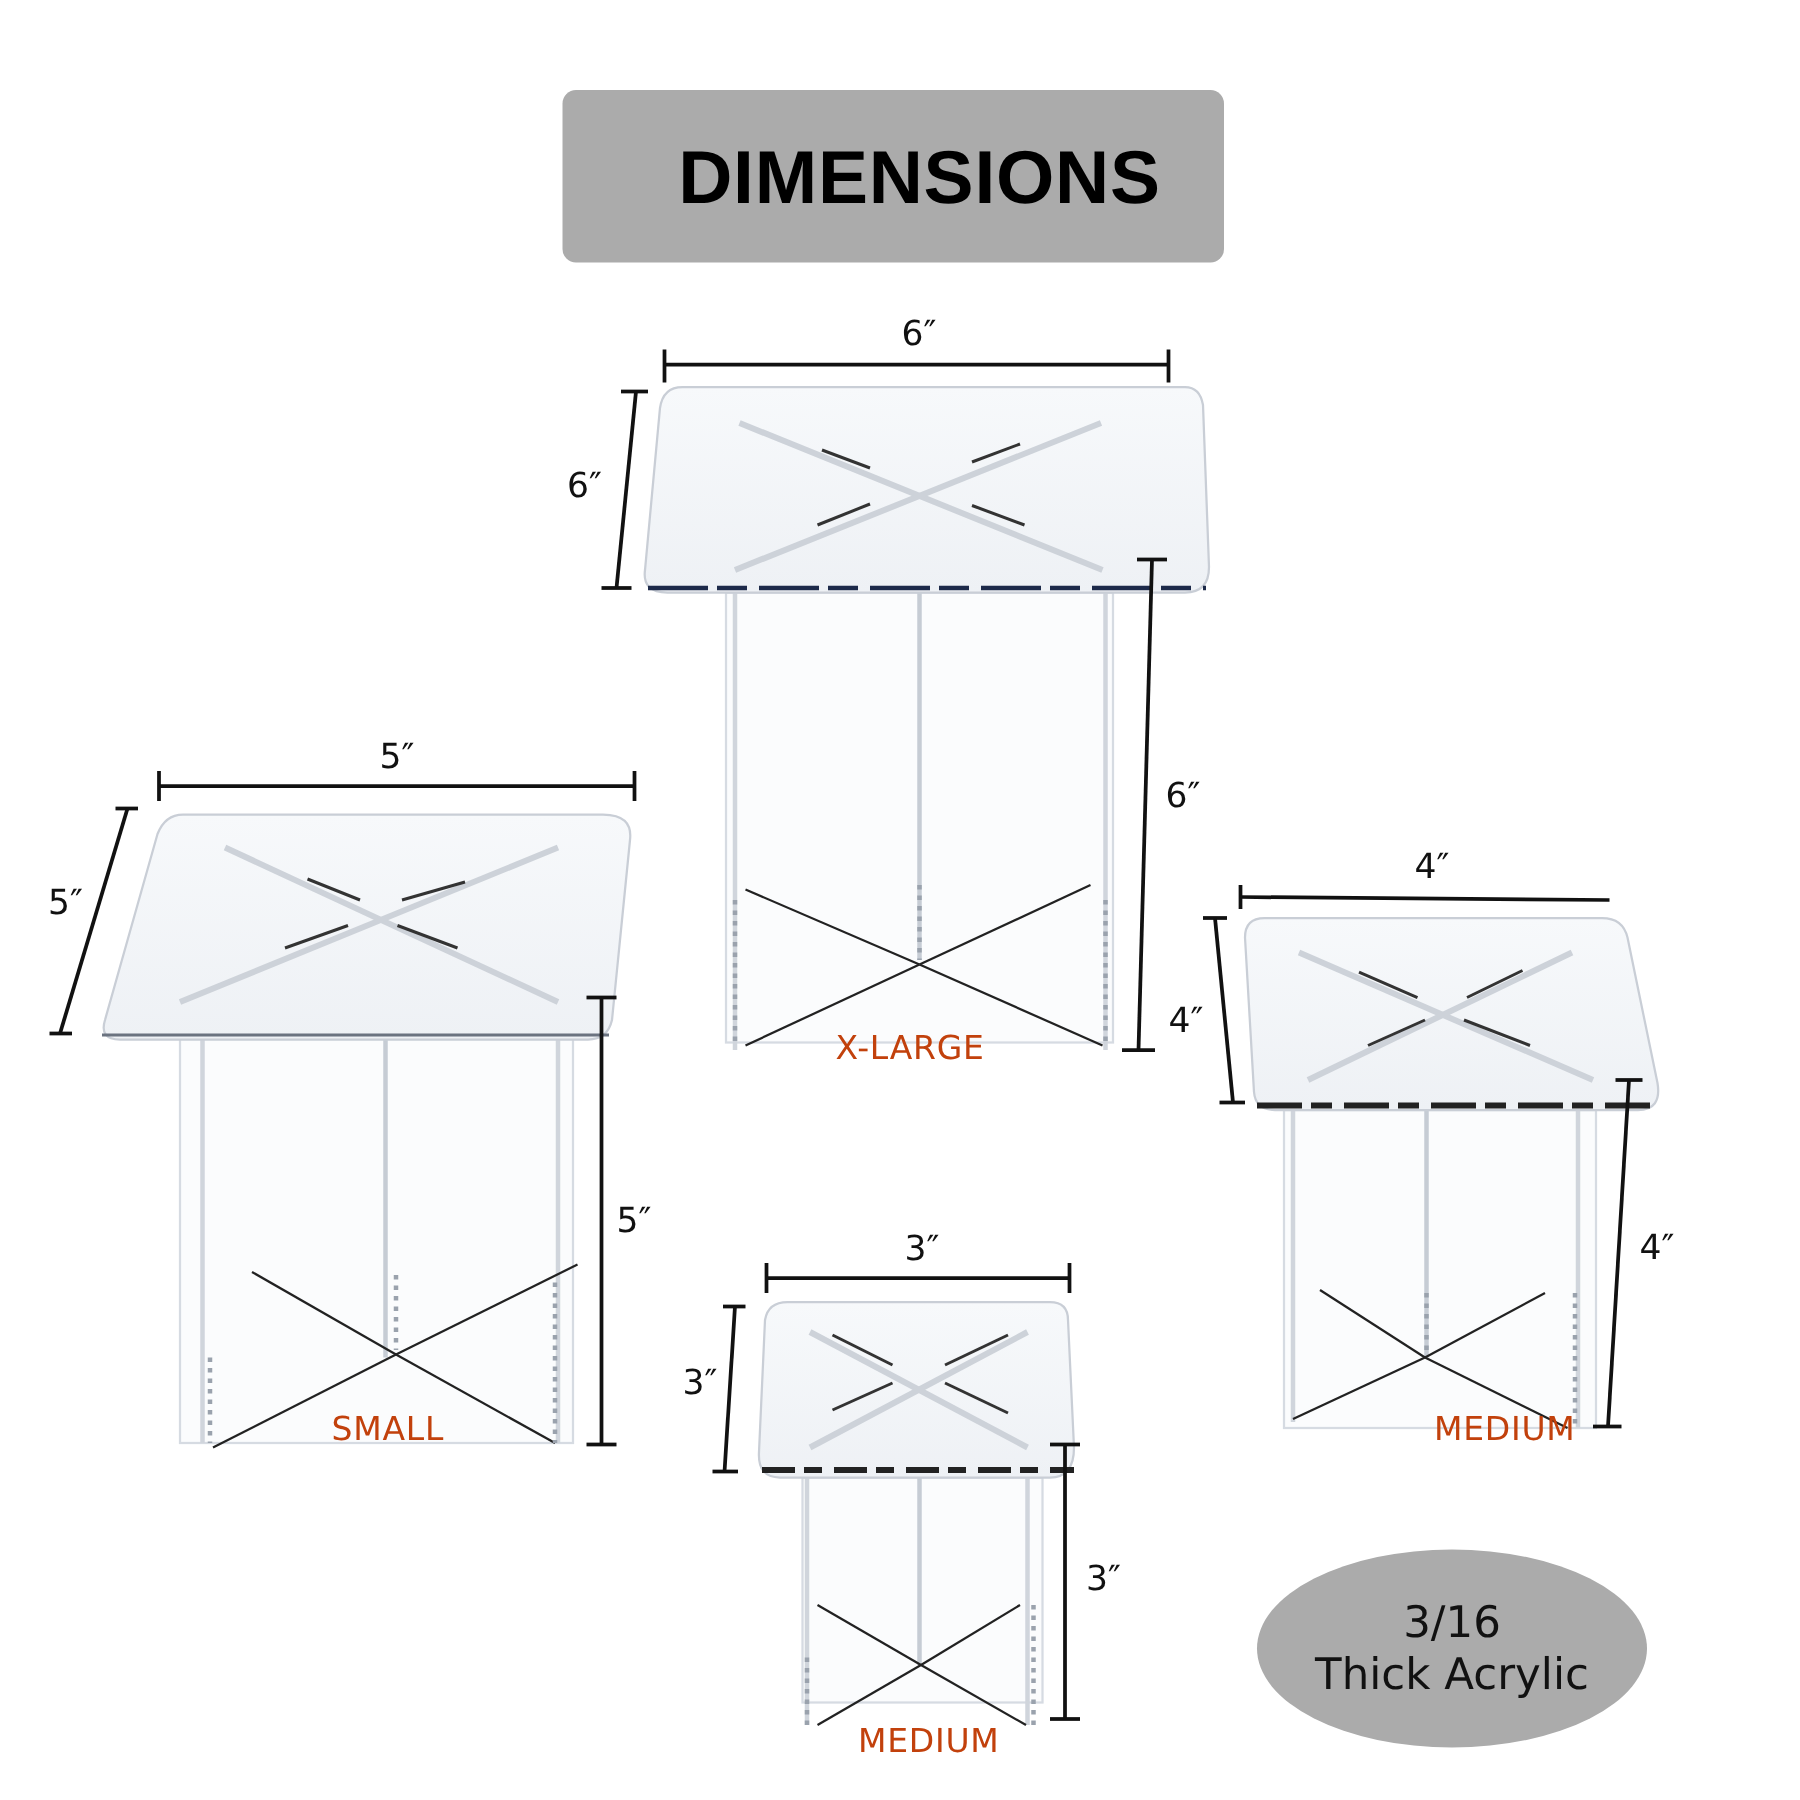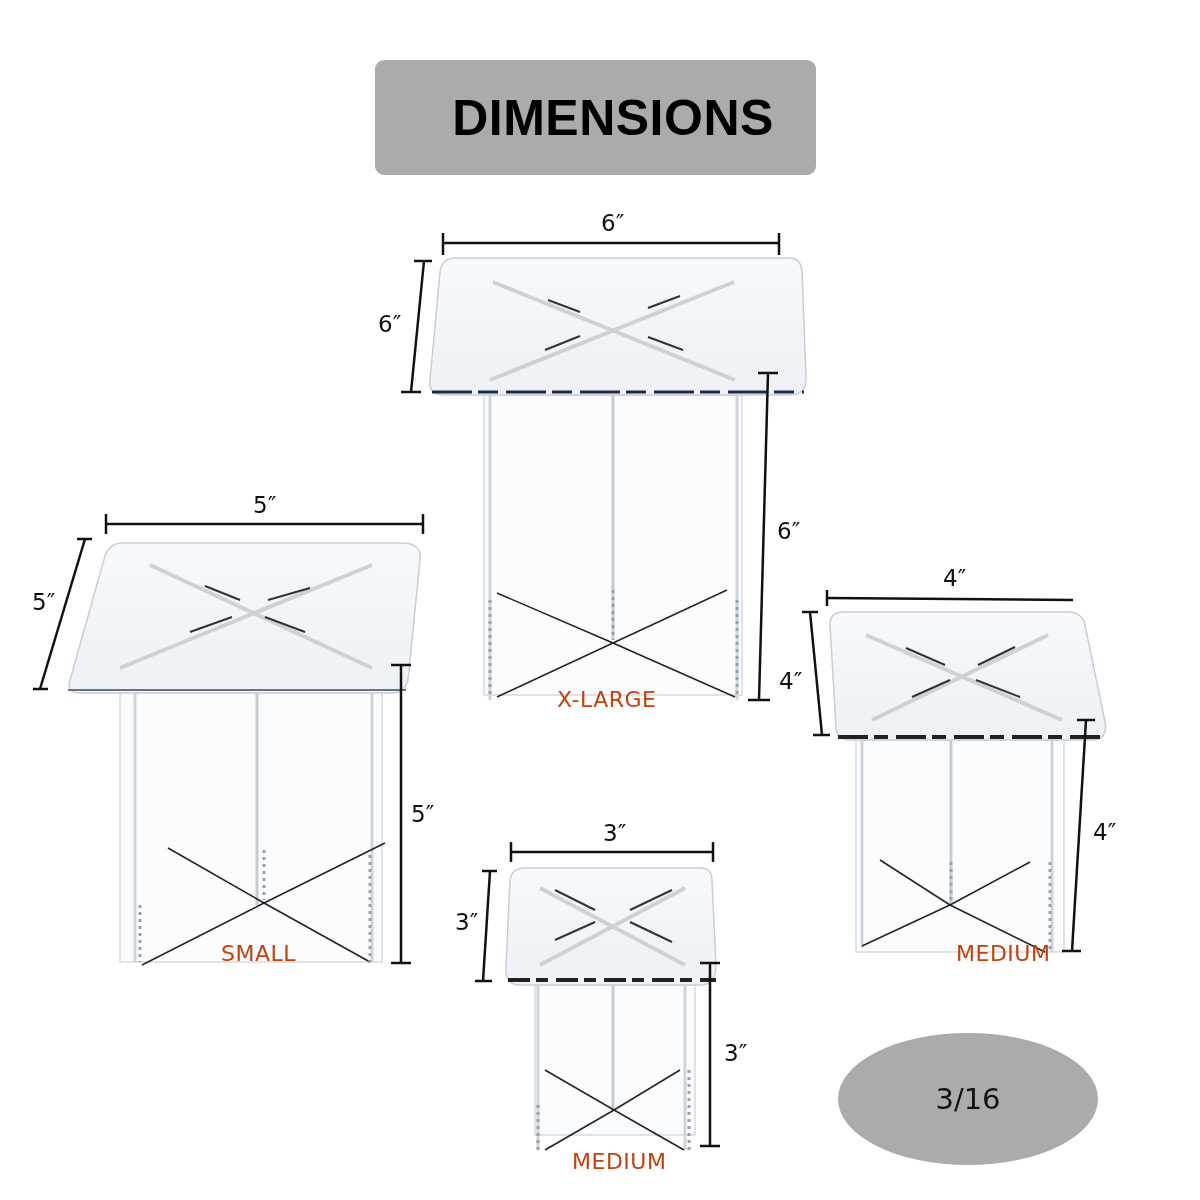--- a/index.html
+++ b/index.html
@@ -192,13 +192,14 @@
 <div class="dim-label" style="left:1093px; top:821px;">4″</div>
 <div class="size-label" style="left:956px; top:943px;">MEDIUM</div>
 
 <div class="dim-label" style="left:603px; top:822px;">3″</div>
 <div class="dim-label" style="left:455px; top:911px;">3″</div>
 <div class="dim-label" style="left:724px; top:1042px;">3″</div>
 <div class="size-label" style="left:572px; top:1151px;">MEDIUM</div>
 
 <div class="badge">
   <span>3/16</span>
+  <span>Thick Acrylic</span>
 </div>
 
 </body></html>

